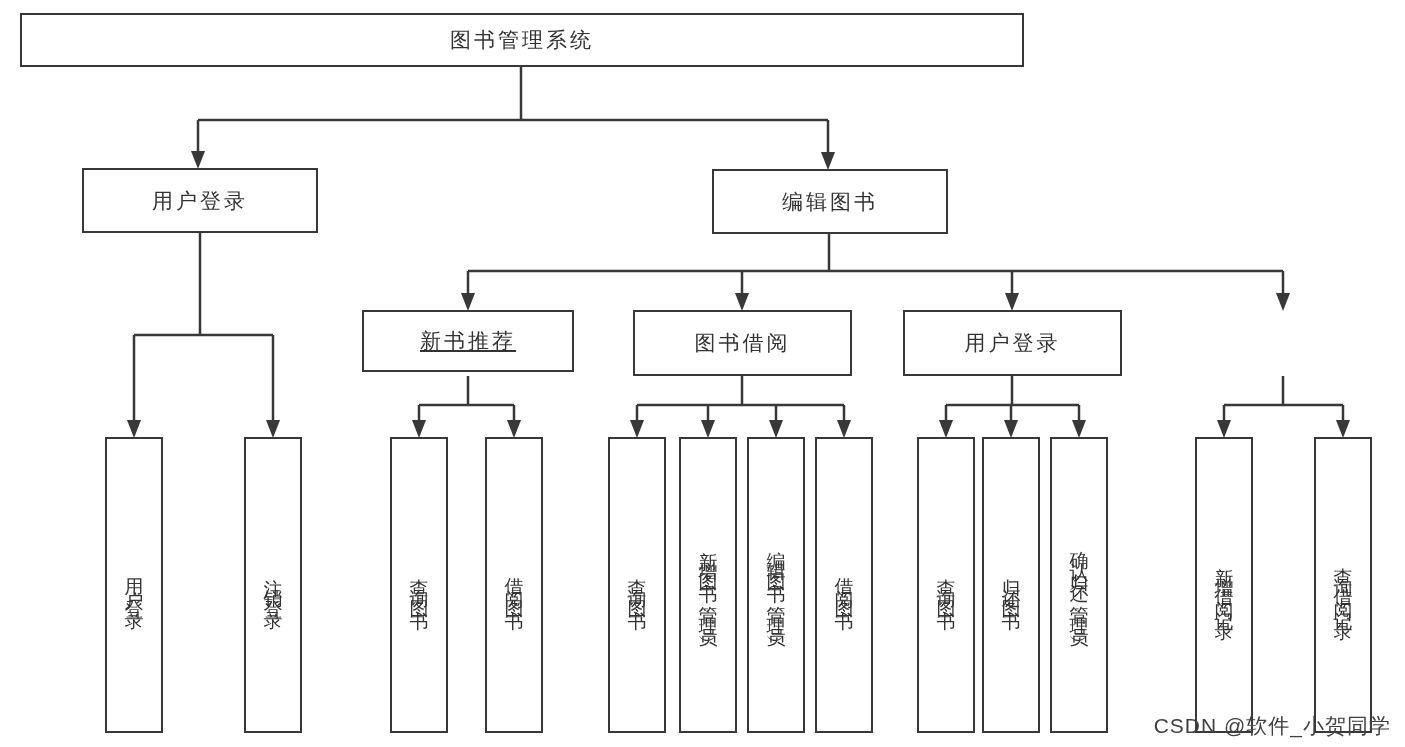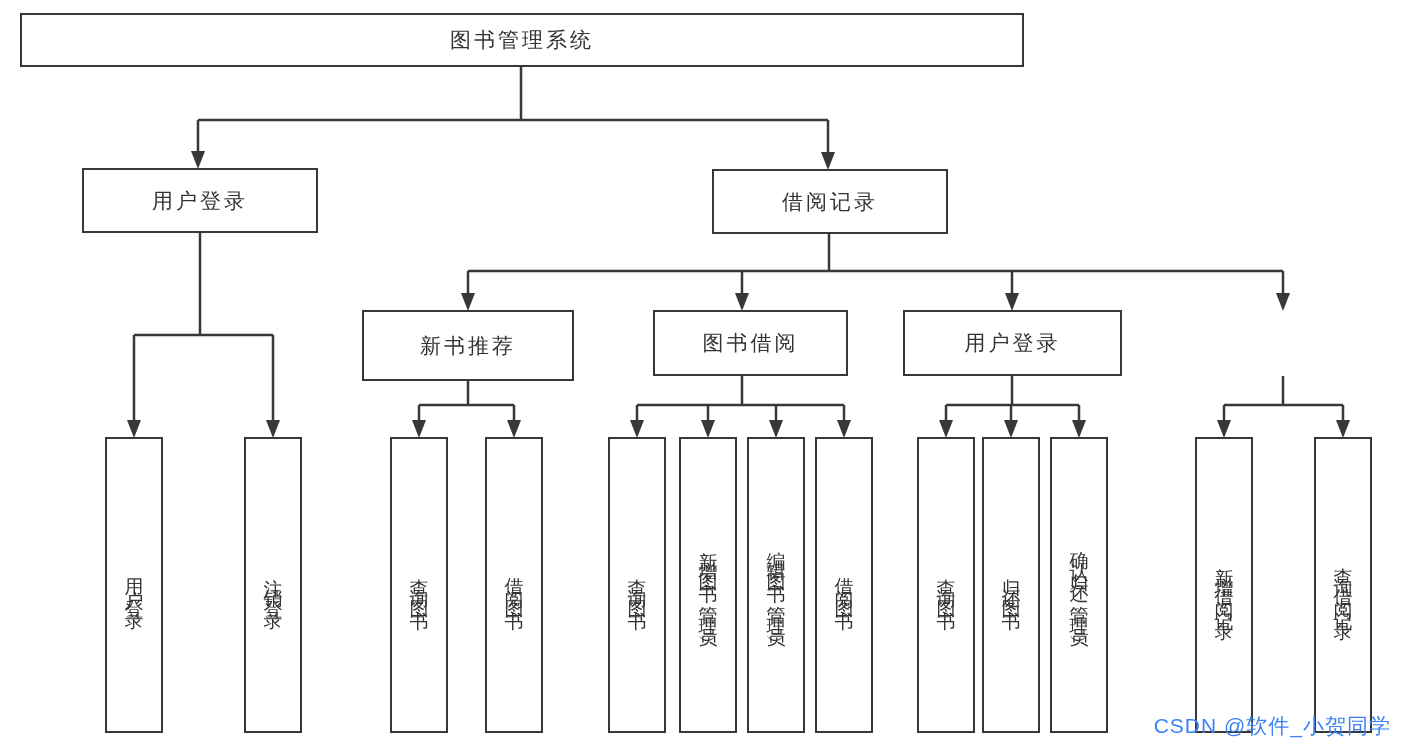--- a/index.html
+++ b/index.html
@@ -45,21 +45,21 @@
     letter-spacing: 11px;
     line-height: 58px;
     white-space: nowrap;
   }
   .watermark {
     position: absolute;
     right: 14px;
     bottom: 7px;
     font-size: 21px;
     letter-spacing: 1px;
-    color: #3b82f6;
+    color: #404040;
     white-space: nowrap;
     z-index: 5;
   }
 </style>
 </head>
 <body>
 
 <div id="stage">
 
   <svg id="connectors" viewBox="0 0 1405 747" xmlns="http://www.w3.org/2000/svg">
@@ -106,27 +106,27 @@
   </svg>
 
   <div class="node hnode" style="left:20px; top:13px; width:1004px; height:54px;">
     <span>图书管理系统</span>
   </div>
 
   <div class="node hnode" style="left:82px; top:168px; width:236px; height:65px;">
     <span>用户登录</span>
   </div>
   <div class="node hnode" style="left:712px; top:169px; width:236px; height:65px;">
-    <span>借阅记录</span>
+    <span>编辑图书</span>
   </div>
 
-  <div class="node hnode" style="left:362px; top:310px; width:212px; height:71px;">
+  <div class="node hnode" style="left:362px; top:310px; width:212px; height:62px;text-decoration:underline;">
     <span>新书推荐</span>
   </div>
-  <div class="node hnode" style="left:633px; top:310px; width:195px; height:66px;margin-left:20px;">
+  <div class="node hnode" style="left:633px; top:310px; width:219px; height:66px;">
     <span>图书借阅</span>
   </div>
   <div class="node hnode" style="left:903px; top:310px; width:219px; height:66px;">
     <span>用户登录</span>
   </div>
 
   <div class="node vnode" style="left:105px;">
     <span class="vtext">用户登录</span>
   </div>
   <div class="node vnode" style="left:244px;">

